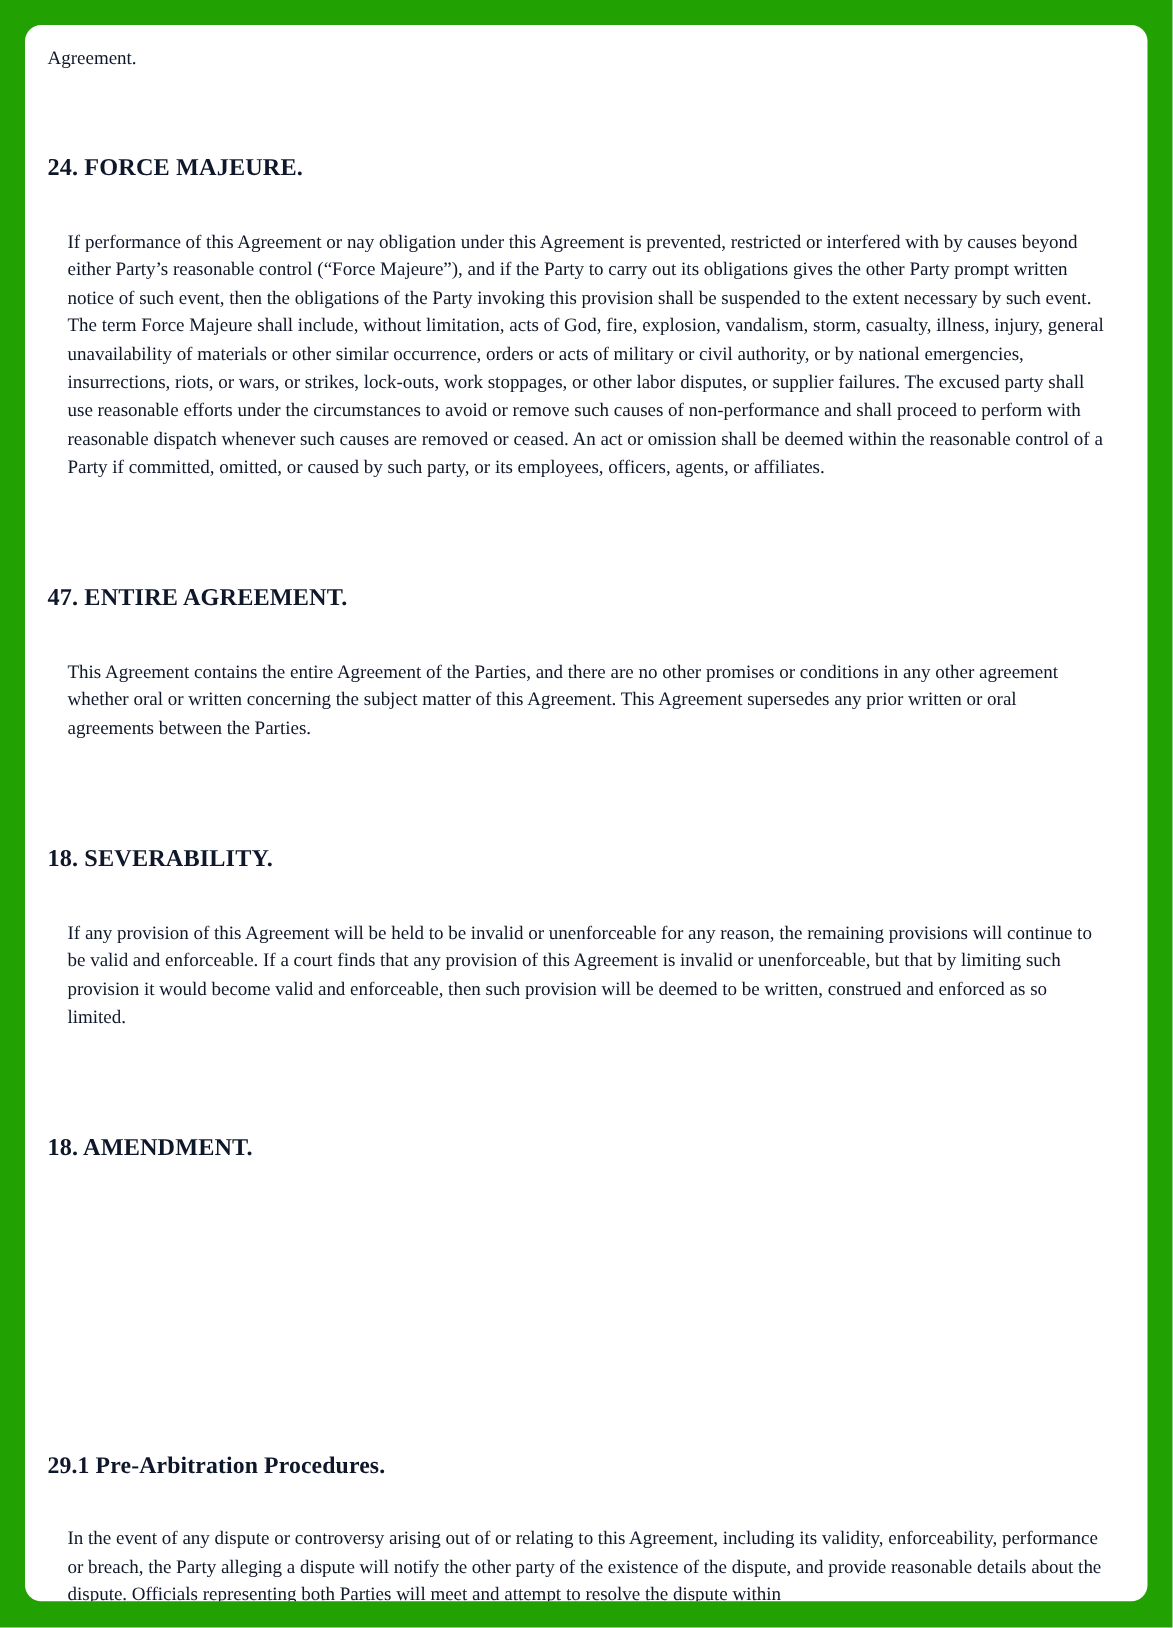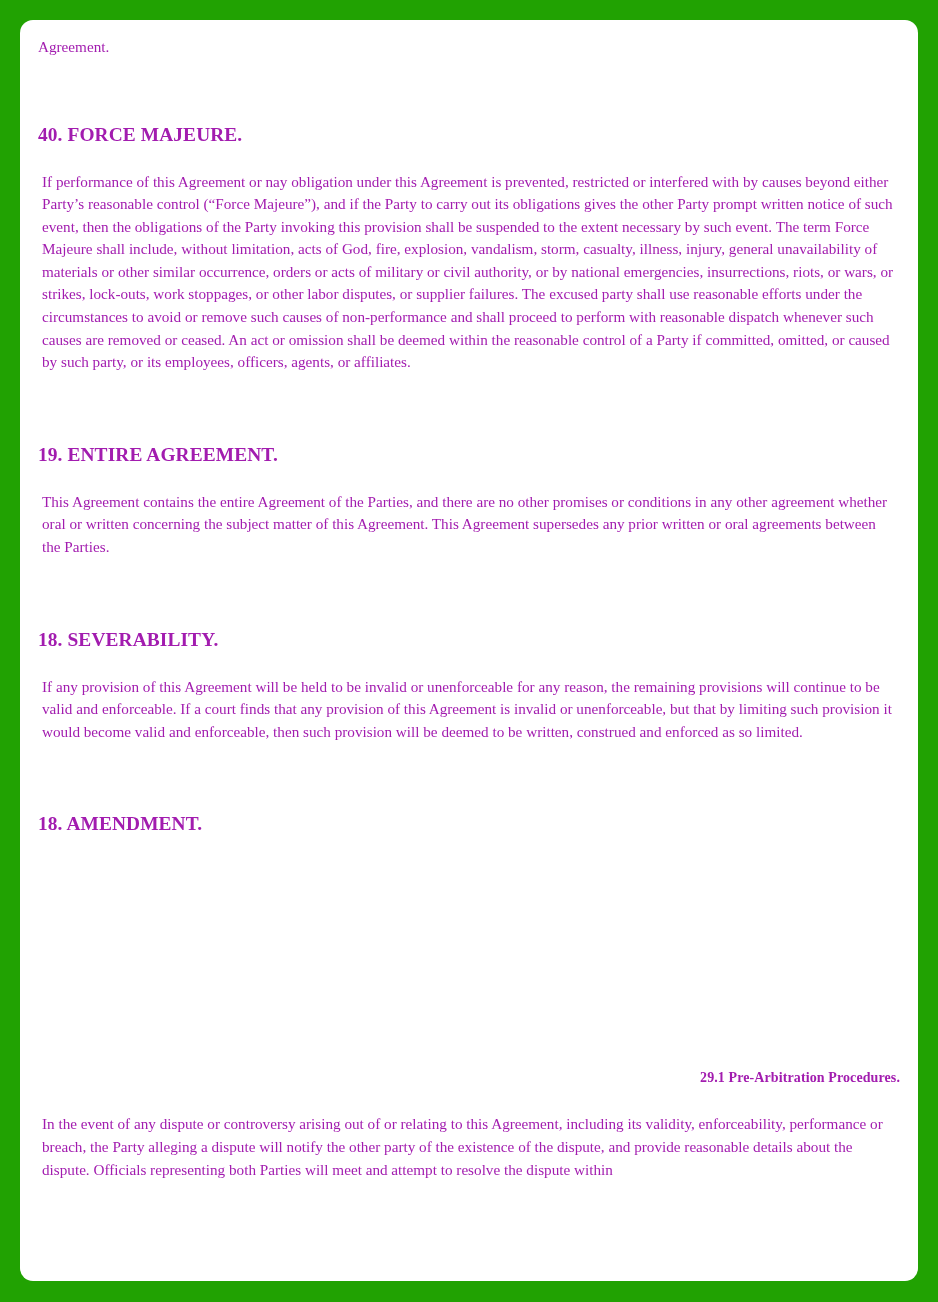--- a/index.html
+++ b/index.html
@@ -26,51 +26,50 @@
   }
 
   .doc-body {
     padding: 16px 18px 0 18px;
   }
 
   .para,
   .heading,
   .subheading,
   .continued-line {
-    color: #a21caf;
+    color: #0f172a;
     -webkit-font-smoothing: antialiased;
   }
 
   .continued-line {
     font-size: 15.2px;
     line-height: 22.5px;
     margin: 0 0 0 0;
   }
 
   .heading {
     font-size: 19.4px;
     font-weight: bold;
     line-height: 25px;
     letter-spacing: 0.1px;
     margin: 0;
   }
 
   .subheading {
-    font-size: 14px;
+    font-size: 19px;
     font-weight: bold;
     line-height: 24px;
     letter-spacing: 0.1px;
     margin: 0;
-    text-align: right;
   }
 
   .para {
     font-size: 15.2px;
     line-height: 22.6px;
-    margin: 4px;
+    margin: 16px;
     text-align: left;
   }
 
   
   .gap-after-continued { height: 63px; }
   .gap-head-to-para    { height: 20px; }
   .gap-para-to-head    { height: 64px; }
   .gap-head-to-subhead { height: 62px; }
   .gap-subhead-to-para { height: 19px; }
 
@@ -80,29 +79,29 @@
 <body>
 
 <div class="page-surface">
   <div class="doc-body">
 
     <p class="continued-line">Agreement.</p>
 
     <div class="gap-after-continued"></div>
 
     <div class="sec-block">
-      <h2 class="heading">40. FORCE MAJEURE.</h2>
+      <h2 class="heading">24. FORCE MAJEURE.</h2>
       <div class="gap-head-to-para"></div>
       <p class="para">If performance of this Agreement or nay obligation under this Agreement is prevented, restricted or interfered with by causes beyond either Party’s reasonable control (“Force Majeure”), and if the Party to carry out its obligations gives the other Party prompt written notice of such event, then the obligations of the Party invoking this provision shall be suspended to the extent necessary by such event. The term Force Majeure shall include, without limitation, acts of God, fire, explosion, vandalism, storm, casualty, illness, injury, general unavailability of materials or other similar occurrence, orders or acts of military or civil authority, or by national emergencies, insurrections, riots, or wars, or strikes, lock-outs, work stoppages, or other labor disputes, or supplier failures. The excused party shall use reasonable efforts under the circumstances to avoid or remove such causes of non-performance and shall proceed to perform with reasonable dispatch whenever such causes are removed or ceased. An act or omission shall be deemed within the reasonable control of a Party if committed, omitted, or caused by such party, or its employees, officers, agents, or affiliates.</p>
     </div>
 
     <div class="gap-para-to-head"></div>
 
     <div class="sec-block">
-      <h2 class="heading">19. ENTIRE AGREEMENT.</h2>
+      <h2 class="heading">47. ENTIRE AGREEMENT.</h2>
       <div class="gap-head-to-para"></div>
       <p class="para">This Agreement contains the entire Agreement of the Parties, and there are no other promises or conditions in any other agreement whether oral or written concerning the subject matter of this Agreement. This Agreement supersedes any prior written or oral agreements between the Parties.</p>
     </div>
 
     <div class="gap-para-to-head"></div>
 
     <div class="sec-block">
       <h2 class="heading">18. SEVERABILITY.</h2>
       <div class="gap-head-to-para"></div>
       <p class="para">If any provision of this Agreement will be held to be invalid or unenforceable for any reason, the remaining provisions will continue to be valid and enforceable. If a court finds that any provision of this Agreement is invalid or unenforceable, but that by limiting such provision it would become valid and enforceable, then such provision will be deemed to be written, construed and enforced as so limited.</p>

